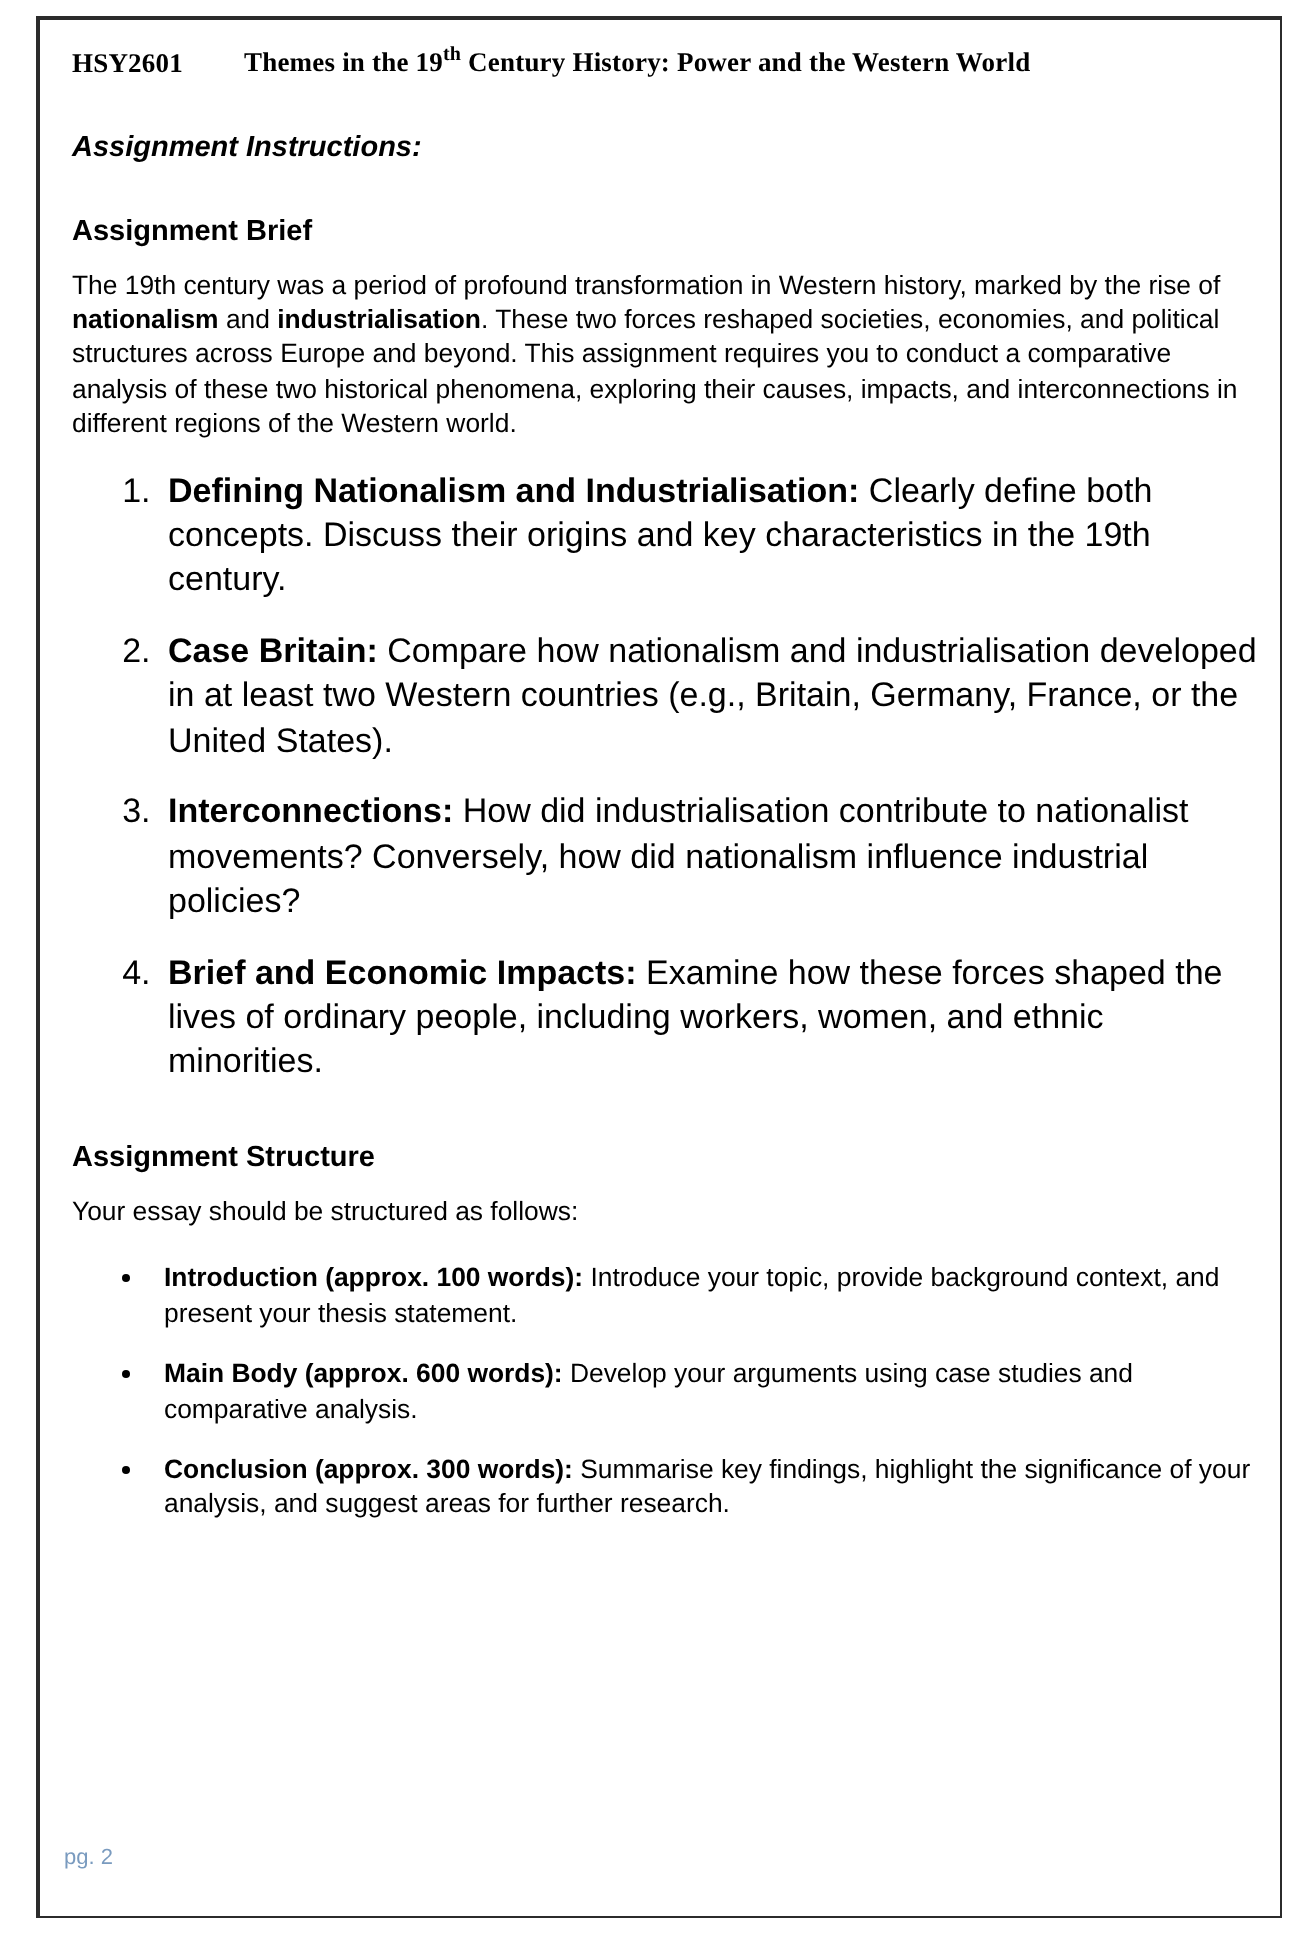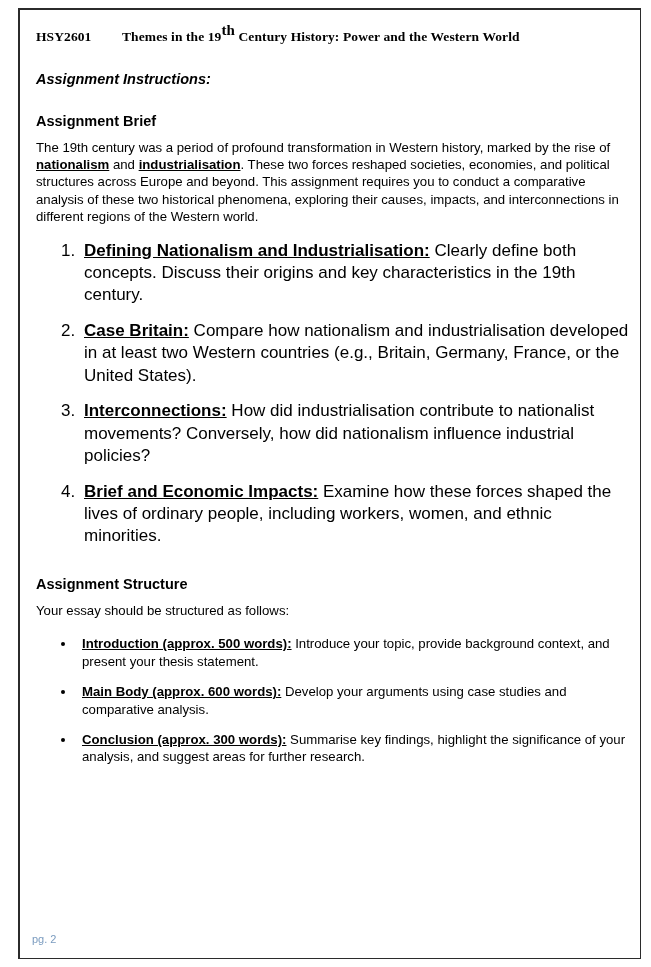--- a/index.html
+++ b/index.html
@@ -45,21 +45,21 @@
     color: #000;
     margin: 0 0 0 0;
     padding: 4px 0 2px 0;
     letter-spacing: 0.1px;
   }
   .doc-header .code {
     display: inline-block;
     min-width: 86px;
   }
   .doc-header sup {
-    font-size: 15px;
+    font-size: 10px;
     vertical-align: super;
   }
   .instr-title {
     font-size: 14.5px;
     font-weight: bold;
     font-style: italic;
     margin: 24px 0 0 0;
   }
   h2.section {
     font-size: 14.5px;
@@ -106,25 +106,25 @@
   }
   ul.sub {
     margin: 12px 0 0 0;
     padding-left: 38px;
     list-style-type: circle;
   }
   ul.sub > li {
     margin-bottom: 13px;
     padding-left: 6px;
   }
-  b, strong { font-weight: bold; text-decoration: underline; }
+  b, strong { font-weight: bold; }
   .footer {
     position: absolute;
     left: 32px;
-    bottom: 22px;
+    bottom: 32px;
     font-size: 11px;
     color: #7a9bbf;
     font-family: "Liberation Sans", sans-serif;
   }
 </style>
 </head>
 <body>
 
 <div class="page">
   <div class="page-frame"></div>
@@ -146,21 +146,21 @@
       <li><b>Case Britain:</b><span> Compare how nationalism and industrialisation developed in at least two Western countries (e.g., Britain, Germany, France, or the United States).</span></li>
       <li><b>Interconnections:</b><span> How did industrialisation contribute to nationalist movements? Conversely, how did nationalism influence industrial policies?</span></li>
       <li><b>Brief and Economic Impacts:</b><span> Examine how these forces shaped the lives of ordinary people, including workers, women, and ethnic minorities.</span></li>
     </ol>
 
     <h2 class="section struct">Assignment Structure</h2>
     <p class="lead">Your essay should be structured as follows:</p>
 
     <ul class="structure">
       <li>
-        <b>Introduction (approx. 500 words):</b><span> Introduce your topic, provide background context, and present your thesis statement.</span>
+        <b>Introduction (approx. 100 words):</b><span> Introduce your topic, provide background context, and present your thesis statement.</span>
       </li>
       <li>
         <b>Main Body (approx. 600 words):</b><span> Develop your arguments using case studies and comparative analysis.</span>
       </li>
       <li>
         <b>Conclusion (approx. 300 words):</b><span> Summarise key findings, highlight the significance of your analysis, and suggest areas for further research.</span>
       </li>
     </ul>
 
   </div>

